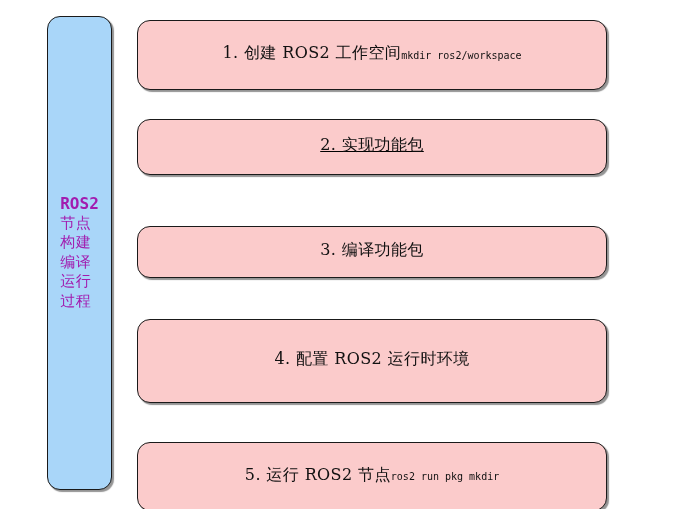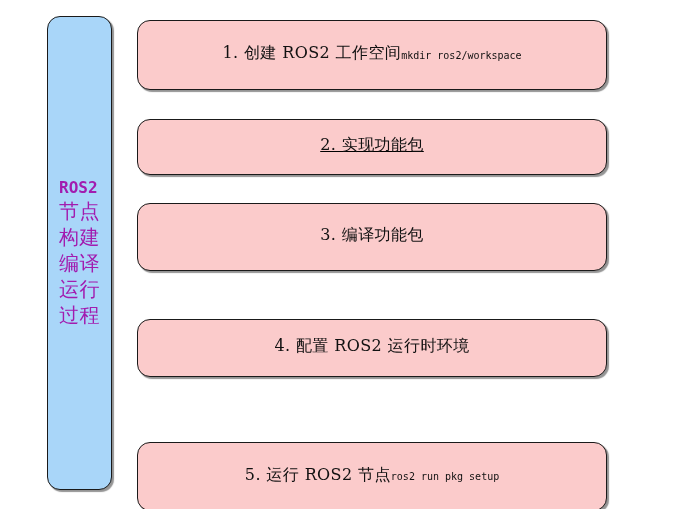--- a/index.html
+++ b/index.html
@@ -36,22 +36,22 @@
     justify-content: center;
   }
   .sidebar-text {
     display: flex;
     flex-direction: column;
     align-items: flex-start;
     line-height: 1.30;
     color: #a21caf;
   }
   .sidebar-line {
-    font-family: Liberation Sans, sans-serif;
-    font-size: 20px;
+    font-family: Liberation Mono, monospace;
+    font-size: 15px;
     letter-spacing: 0.5px;
     white-space: nowrap;
   }
   .sidebar-line.latin {
     font-family: "DejaVu Sans Mono", "Liberation Mono", monospace;
     font-weight: 700;
     font-size: 16px;
     letter-spacing: 0px;
   }
 
@@ -81,22 +81,22 @@
   .step-cmd {
     font-family: "DejaVu Sans Mono", "Liberation Mono", monospace;
     font-size: 10px;
     color: #111111;
     letter-spacing: 0px;
     white-space: nowrap;
   }
 
   .step-1 { top: 20px;  height: 70px; }
   .step-2 { top: 119px; height: 56px; text-decoration: underline; }
-  .step-3 { top: 203px; height: 68px; }
-  .step-4 { top: 319px; height: 58px; }
+  .step-3 { top: 226px; height: 52px; }
+  .step-4 { top: 319px; height: 84px; }
   .step-5 { top: 442px; height: 69px; }
 </style>
 </head>
 <body>
 
 <div id="canvas">
 
   <div class="sidebar">
     <div class="sidebar-text">
       <span class="sidebar-line latin">ROS2</span>
@@ -120,16 +120,16 @@
   <div class="step step-3">
     <div class="step-title">3. 编译功能包</div>
   </div>
 
   <div class="step step-4">
     <div class="step-title">4. 配置 ROS2 运行时环境</div>
   </div>
 
   <div class="step step-5">
     <div class="step-title">5. 运行 ROS2 节点</div>
-    <div class="step-cmd">ros2 run pkg setup</div>
+    <div class="step-cmd">ros2 run pkg mkdir</div>
   </div>
 
 </div>
 
 </body></html>

